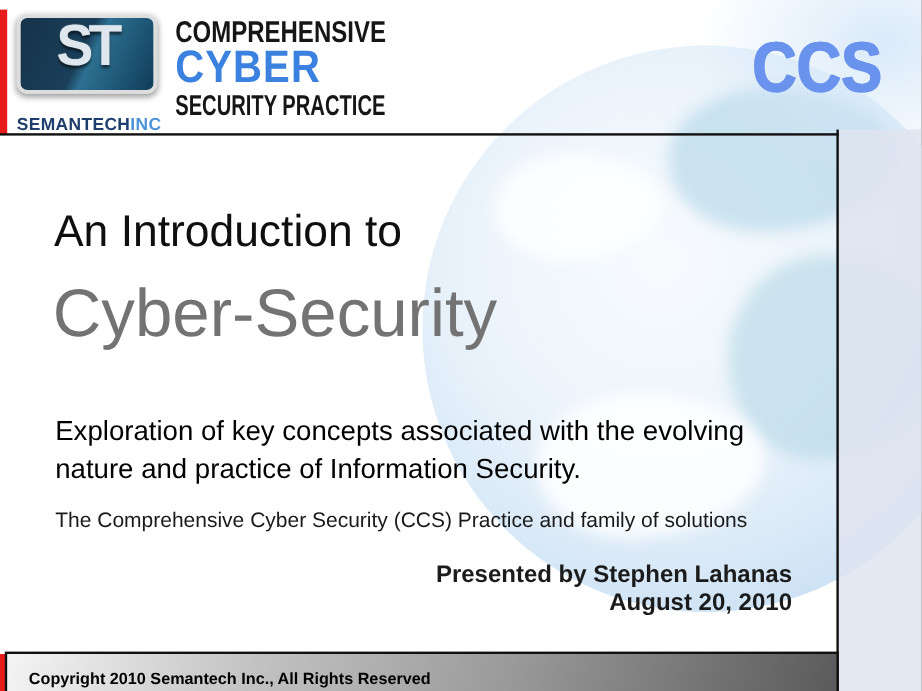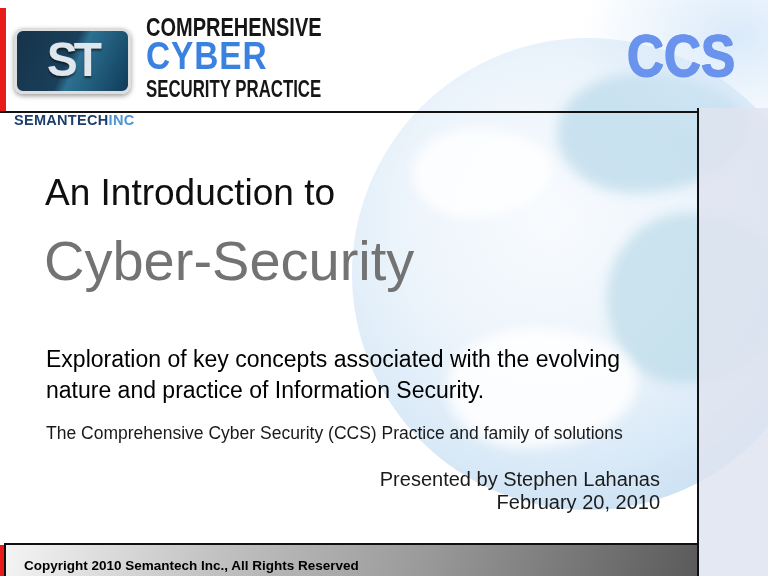--- a/index.html
+++ b/index.html
@@ -30,21 +30,21 @@
   .red-strip-top{position:absolute;left:0;top:8px;width:6px;height:104px;background:#e81b1b;z-index:3;}
   .red-strip-bottom{position:absolute;left:0;top:545px;width:5px;height:31px;background:#e81b1b;z-index:3;}
   .hline{position:absolute;left:0;top:111px;width:699px;height:2px;background:#121212;z-index:4;}
   .vline{position:absolute;left:697px;top:108px;width:2px;height:468px;background:#121212;z-index:4;}
   
   .logo{position:absolute;left:14px;top:12px;z-index:5;}
   .logo-box{
     position:relative;width:111px;height:60px;border-radius:9px;
     border:3px solid #dddddd;box-shadow:0 2px 5px rgba(0,0,0,.4);
     background:linear-gradient(115deg,#16334a 0%,#1a3f5a 46%,#2d7091 54%,#0f3c59 100%);
-    display:flex;align-items:center;justify-content:center;margin-top:16px;
+    display:flex;justify-content:center;
   }
   .logo-box .st{
     font-size:46px;font-weight:bold;letter-spacing:-4px;color:#dfe7ee;
     text-shadow:0 2px 2px rgba(0,0,0,.55), 0 0 1px #8fa2b0;
     transform:scaleY(1.05);line-height:1;padding-bottom:4px;
   }
   .logo-name{width:117px;text-align:center;font-size:14.5px;font-weight:bold;
     letter-spacing:.3px;margin-top:18px;white-space:nowrap;}
   .logo-name .co{color:#1e3e6d;}
   .logo-name .inc{color:#4b94d8;}
@@ -61,21 +61,21 @@
     text-shadow:1px 0 0 #6a93ee,-1px 0 0 #6a93ee,0 1px 0 #6a93ee;
   }
   
   .title1{position:absolute;left:45px;top:172px;z-index:5;font-size:37px;color:#0f0f0f;white-space:nowrap;}
   .title2{position:absolute;left:44px;top:228px;z-index:5;font-size:56px;color:#737373;white-space:nowrap;}
   .subtitle{position:absolute;left:46px;top:344px;width:575px;z-index:5;
     font-size:23px;line-height:31px;color:#000000;}
   .tagline{position:absolute;left:46px;top:423px;z-index:5;font-size:17.5px;
     color:#1a1a1a;white-space:nowrap;}
   .presenter{position:absolute;right:108px;top:468px;z-index:5;text-align:right;
-    font-size:20px;font-weight:normal;line-height:23px;color:#1b1b1b;white-space:nowrap;margin-left:44px;}
+    font-size:20px;font-weight:bold;line-height:23px;color:#1b1b1b;white-space:nowrap;margin-left:44px;}
   
   .footer-bar{
     position:absolute;left:4px;top:543px;width:695px;height:45px;z-index:6;box-sizing:border-box;
     border:2px solid #101010;
     background:linear-gradient(105deg,#f4f4f4 0%,#c2c2c2 30%,#9a9a9a 60%,#5a5a5a 100%);
     display:flex;align-items:center;padding-left:18px;
     font-size:13.5px;font-weight:bold;color:#000;
   }
 </style>
 </head>
@@ -114,20 +114,20 @@
 
   <div class="title1">An Introduction to</div>
   <div class="title2">Cyber-Security</div>
 
   <div class="subtitle">Exploration of key concepts associated with the evolving nature and practice of Information Security.</div>
 
   <div class="tagline">The Comprehensive Cyber Security (CCS) Practice and family of solutions</div>
 
   <div class="presenter">
     <div>Presented by Stephen Lahanas</div>
-    <div>February 20, 2010</div>
+    <div>August 20, 2010</div>
   </div>
 
   <div class="footer-bar">
     <span>Copyright 2010 Semantech Inc., All Rights Reserved</span>
   </div>
 
 </div>
 
 </body></html>

